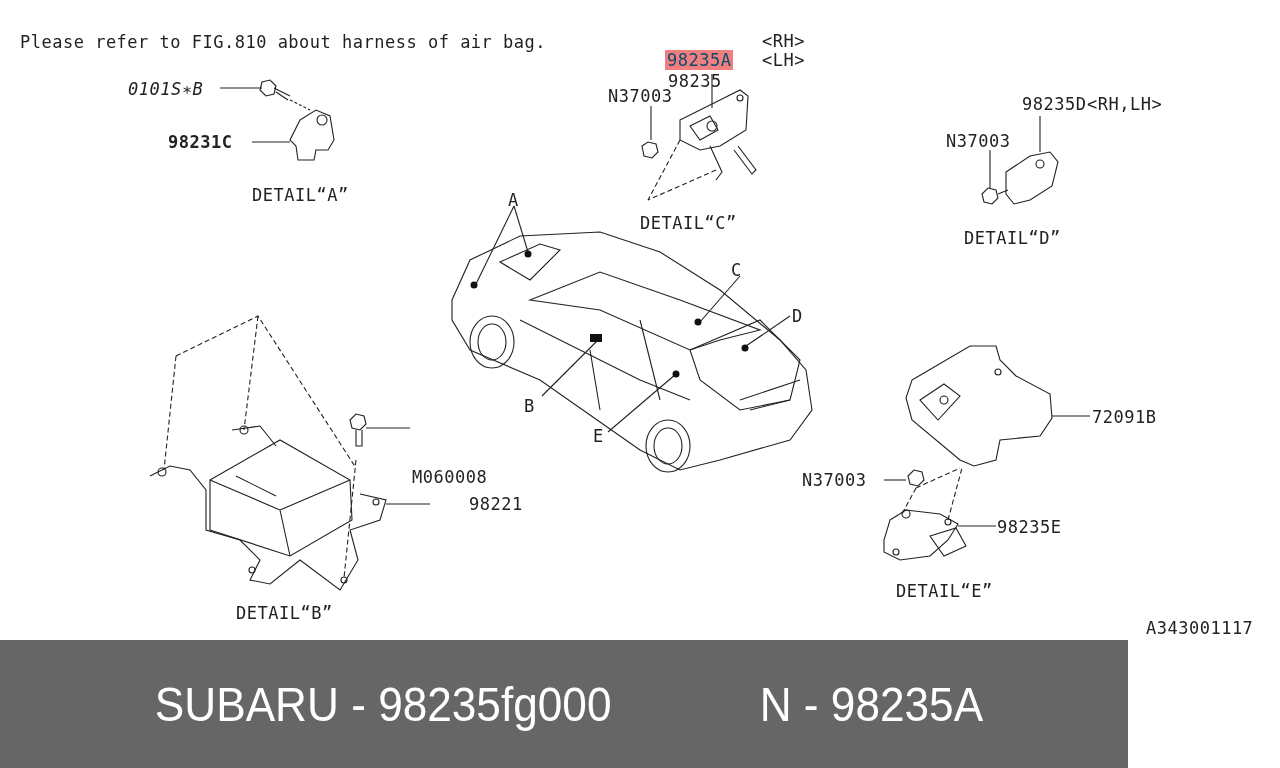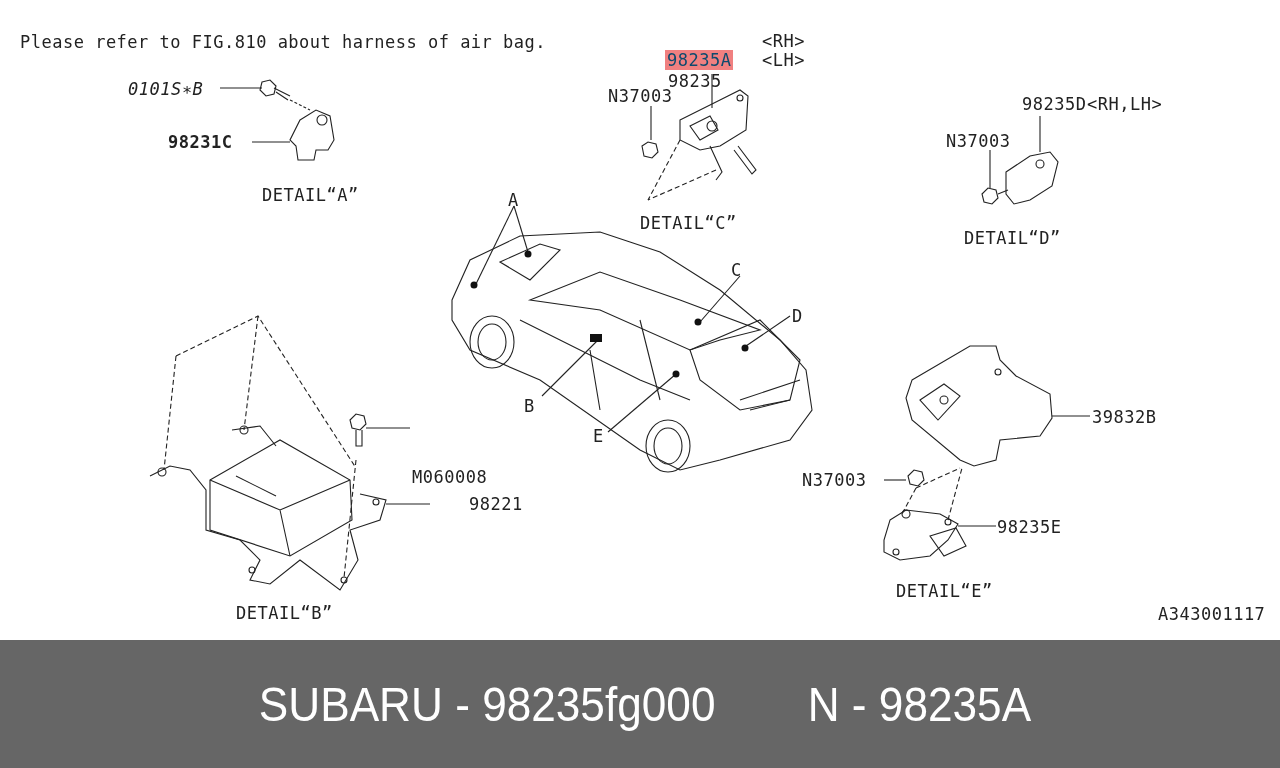--- a/index.html
+++ b/index.html
@@ -10,22 +10,22 @@
   }
   .diagram { position: absolute; left: 0; top: 0; width: 1280px; height: 640px; }
   .diagram svg { position: absolute; left: 0; top: 0; }
   .lbl {
     position: absolute; font-family: "DejaVu Sans Mono", monospace;
     font-size: 17px; color: #222; white-space: nowrap; letter-spacing: 0.5px;
     line-height: 20px; font-weight: 300;
   }
   .hl { background: #f08080; color: #0c4a6e; padding: 0 2px; }
   .footer {
-    position: absolute; left: 0; top: 640px; width: 1280px; height: 128px;
-    background: #666666; display: flex; align-items: center; justify-content: center;
+    position: absolute; left: 0; top: 640px; width: 1128px; height: 128px;
+    background: #666666; display: flex; align-items: center; justify-content: center; gap: 28px;
   }
   .footer .t {
     font-family: "Liberation Sans", sans-serif; font-size: 48px; color: #ffffff;
     letter-spacing: 0px; transform: scaleX(0.92); white-space: pre;
   }
   .footer .gap { display: inline-block; width: 62px; }
 </style>
 </head>
 <body>
 
@@ -132,21 +132,21 @@
       <circle cx="948" cy="522" r="3"></circle>
       <circle cx="906" cy="514" r="4"></circle>
       <line x1="958" y1="526" x2="996" y2="526"></line>
     </g>
   </svg>
 
   <div class="lbl" style="left:20px;top:32px;">Please refer to FIG.810 about harness of air bag.</div>
 
   <div class="lbl" style="left:128px;top:79px;font-style:italic;">0101S∗B</div>
   <div class="lbl" style="left:168px;top:132px;font-weight:bold;">98231C</div>
-  <div class="lbl" style="left:262px;top:185px;">DETAIL“A”</div>
+  <div class="lbl" style="left:252px;top:185px;">DETAIL“A”</div>
 
   <div class="lbl" style="left:668px;top:31px;margin-top:40px;">98235</div>
   <div class="lbl" style="left:762px;top:31px;text-align:right;">&lt;RH&gt;</div>
   <div class="lbl hl" style="left:665px;top:50px;">98235A</div>
   <div class="lbl" style="left:762px;top:50px;">&lt;LH&gt;</div>
   <div class="lbl" style="left:608px;top:86px;">N37003</div>
   <div class="lbl" style="left:640px;top:213px;">DETAIL“C”</div>
 
   <div class="lbl" style="left:998px;top:94px;margin-left:24px;">98235D</div>
   <div class="lbl" style="left:1087px;top:94px;">&lt;RH,LH&gt;</div>
@@ -156,25 +156,25 @@
   <div class="lbl" style="left:508px;top:190px;">A</div>
   <div class="lbl" style="left:524px;top:396px;">B</div>
   <div class="lbl" style="left:731px;top:260px;">C</div>
   <div class="lbl" style="left:792px;top:306px;">D</div>
   <div class="lbl" style="left:593px;top:426px;">E</div>
 
   <div class="lbl" style="left:412px;top:419px;margin-top:48px;">M060008</div>
   <div class="lbl" style="left:430px;top:494px;margin-left:39px;">98221</div>
   <div class="lbl" style="left:236px;top:603px;">DETAIL“B”</div>
 
-  <div class="lbl" style="left:1092px;top:407px;">39832B</div>
+  <div class="lbl" style="left:1092px;top:407px;">72091B</div>
   <div class="lbl" style="left:802px;top:470px;">N37003</div>
   <div class="lbl" style="left:997px;top:517px;">98235E</div>
   <div class="lbl" style="left:896px;top:581px;">DETAIL“E”</div>
 
-  <div class="lbl" style="left:1146px;top:604px;margin-left:12px;">A343001117</div>
+  <div class="lbl" style="left:1146px;top:618px;">A343001117</div>
 </div>
 
 <div class="footer">
   <span class="t">SUBARU - 98235fg000</span>
   <span class="gap"></span>
   <span class="t">N - 98235A</span>
 </div>
 
 </body></html>

